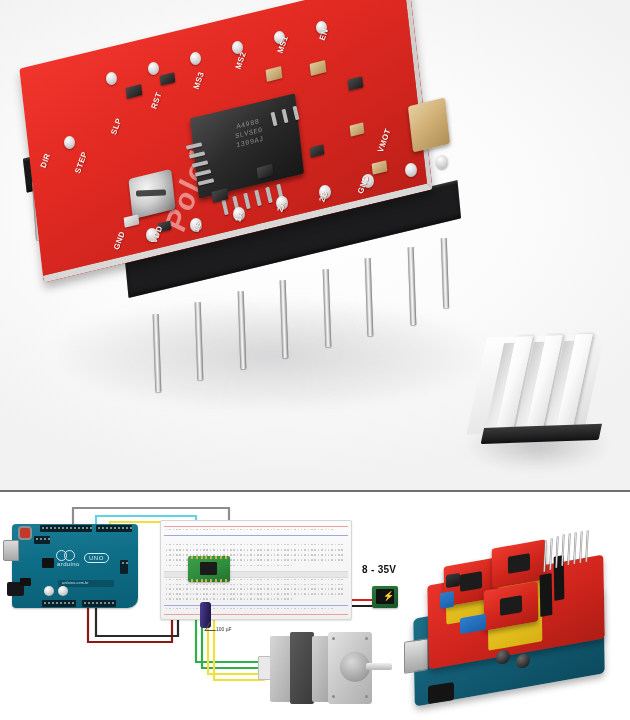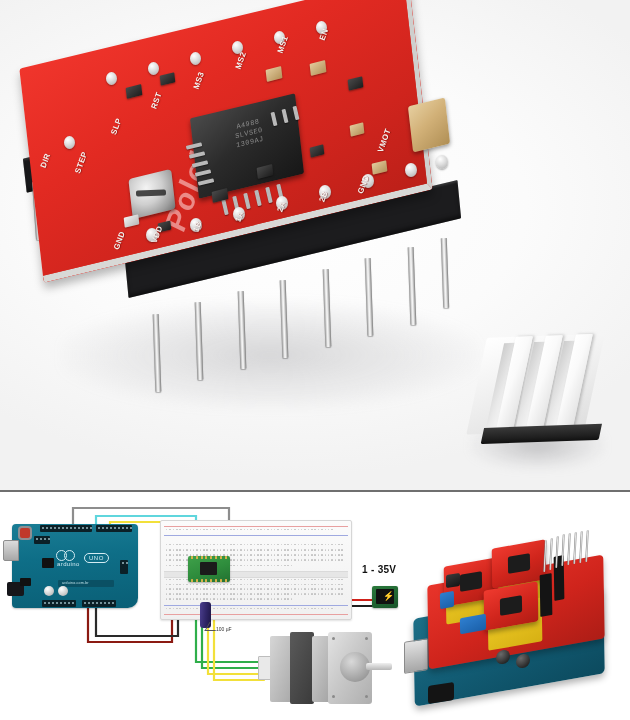--- a/index.html
+++ b/index.html
@@ -1050,21 +1050,21 @@
     <div class="ecap"></div>
     <div class="cap-line"></div>
     <div class="cap-label">100 µF</div>
 
     <div class="psu" style="left:372px;top:92px;">
       <div class="psu-body">
         <div class="psu-screen"></div>
       </div>
       <div class="psu-bolt">⚡</div>
     </div>
-    <div class="psu-label" style="left:362px;top:70px;">1 - 35V</div>
+    <div class="psu-label" style="left:362px;top:70px;">8 - 35V</div>
 
     <div class="motor" style="left:262px;top:138px;">
       <div class="m-conn"></div>
       <div class="m-seg" style="left:8px;top:4px;width:22px;height:66px;background:linear-gradient(110deg,#d6d6d6,#a9a9a9);"></div>
       <div class="m-seg" style="left:28px;top:0px;width:24px;height:72px;background:linear-gradient(110deg,#5a5a5a,#3a3a3a);"></div>
       <div class="m-seg" style="left:50px;top:4px;width:20px;height:66px;background:linear-gradient(110deg,#d2d2d2,#a2a2a2);"></div>
       <div class="m-face"></div>
       <div class="m-hub"></div>
       <div class="m-shaft"></div>
       <div class="m-screw" style="left:70px;top:5px;"></div>

